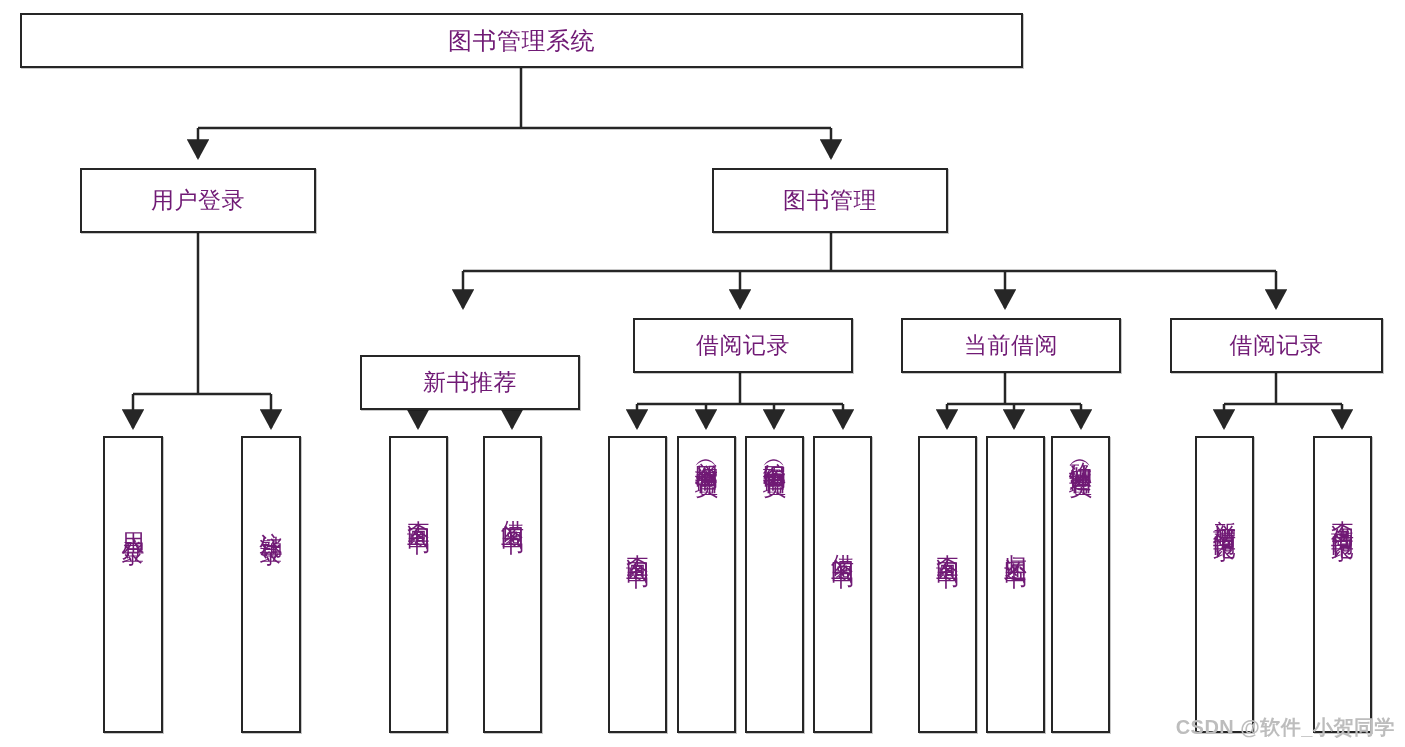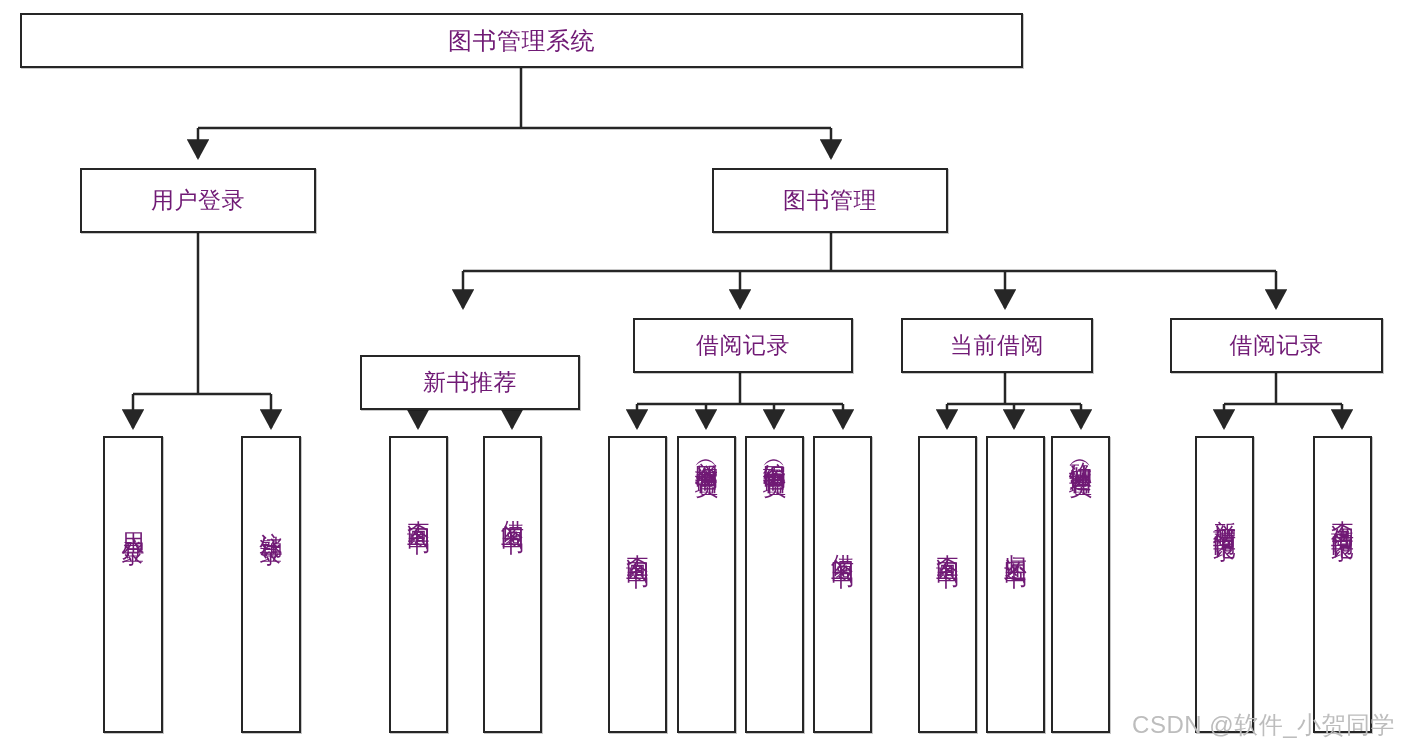--- a/index.html
+++ b/index.html
@@ -71,24 +71,25 @@
   .node.vert.mid2 .label {
     margin-top: 58px;
   }
   .node.vert.mid3 .label {
     margin-top: 92px;
   }
   .watermark {
     position: absolute;
     right: 10px;
     bottom: 6px;
-    font-size: 24px;
+    font-size: 20px;
     color: #bdbdbd;
     white-space: nowrap;
     letter-spacing: 0.5px;
+    font-weight: bold;
   }
 </style>
 </head>
 <body>
 
 <div id="canvas">
 
   <svg id="wires" viewBox="0 0 1405 747">
     <defs>
       <marker id="arrow" viewBox="0 0 12 12" refX="10" refY="6" markerWidth="9" markerHeight="9" orient="auto-start-reverse">
@@ -149,21 +150,21 @@
   <div class="node horiz" style="left:712px; top:168px; width:236px; height:65px;">
     <span class="label">图书管理</span>
   </div>
 
   <div class="node horiz" style="left:360px; top:318px; width:220px; height:55px;margin-top:37px;">
     <span class="label">新书推荐</span>
   </div>
   <div class="node horiz" style="left:633px; top:318px; width:220px; height:55px;">
     <span class="label">借阅记录</span>
   </div>
-  <div class="node horiz" style="left:901px; top:318px; width:192px; height:55px;">
+  <div class="node horiz" style="left:901px; top:318px; width:220px; height:55px;">
     <span class="label">当前借阅</span>
   </div>
   <div class="node horiz" style="left:1170px; top:318px; width:213px; height:55px;">
     <span class="label">借阅记录</span>
   </div>
 
   <div class="node vert mid" style="left:103px; top:436px; width:60px; height:297px;">
     <span class="label">用户登录</span>
   </div>
   <div class="node vert mid" style="left:241px; top:436px; width:60px; height:297px;">

